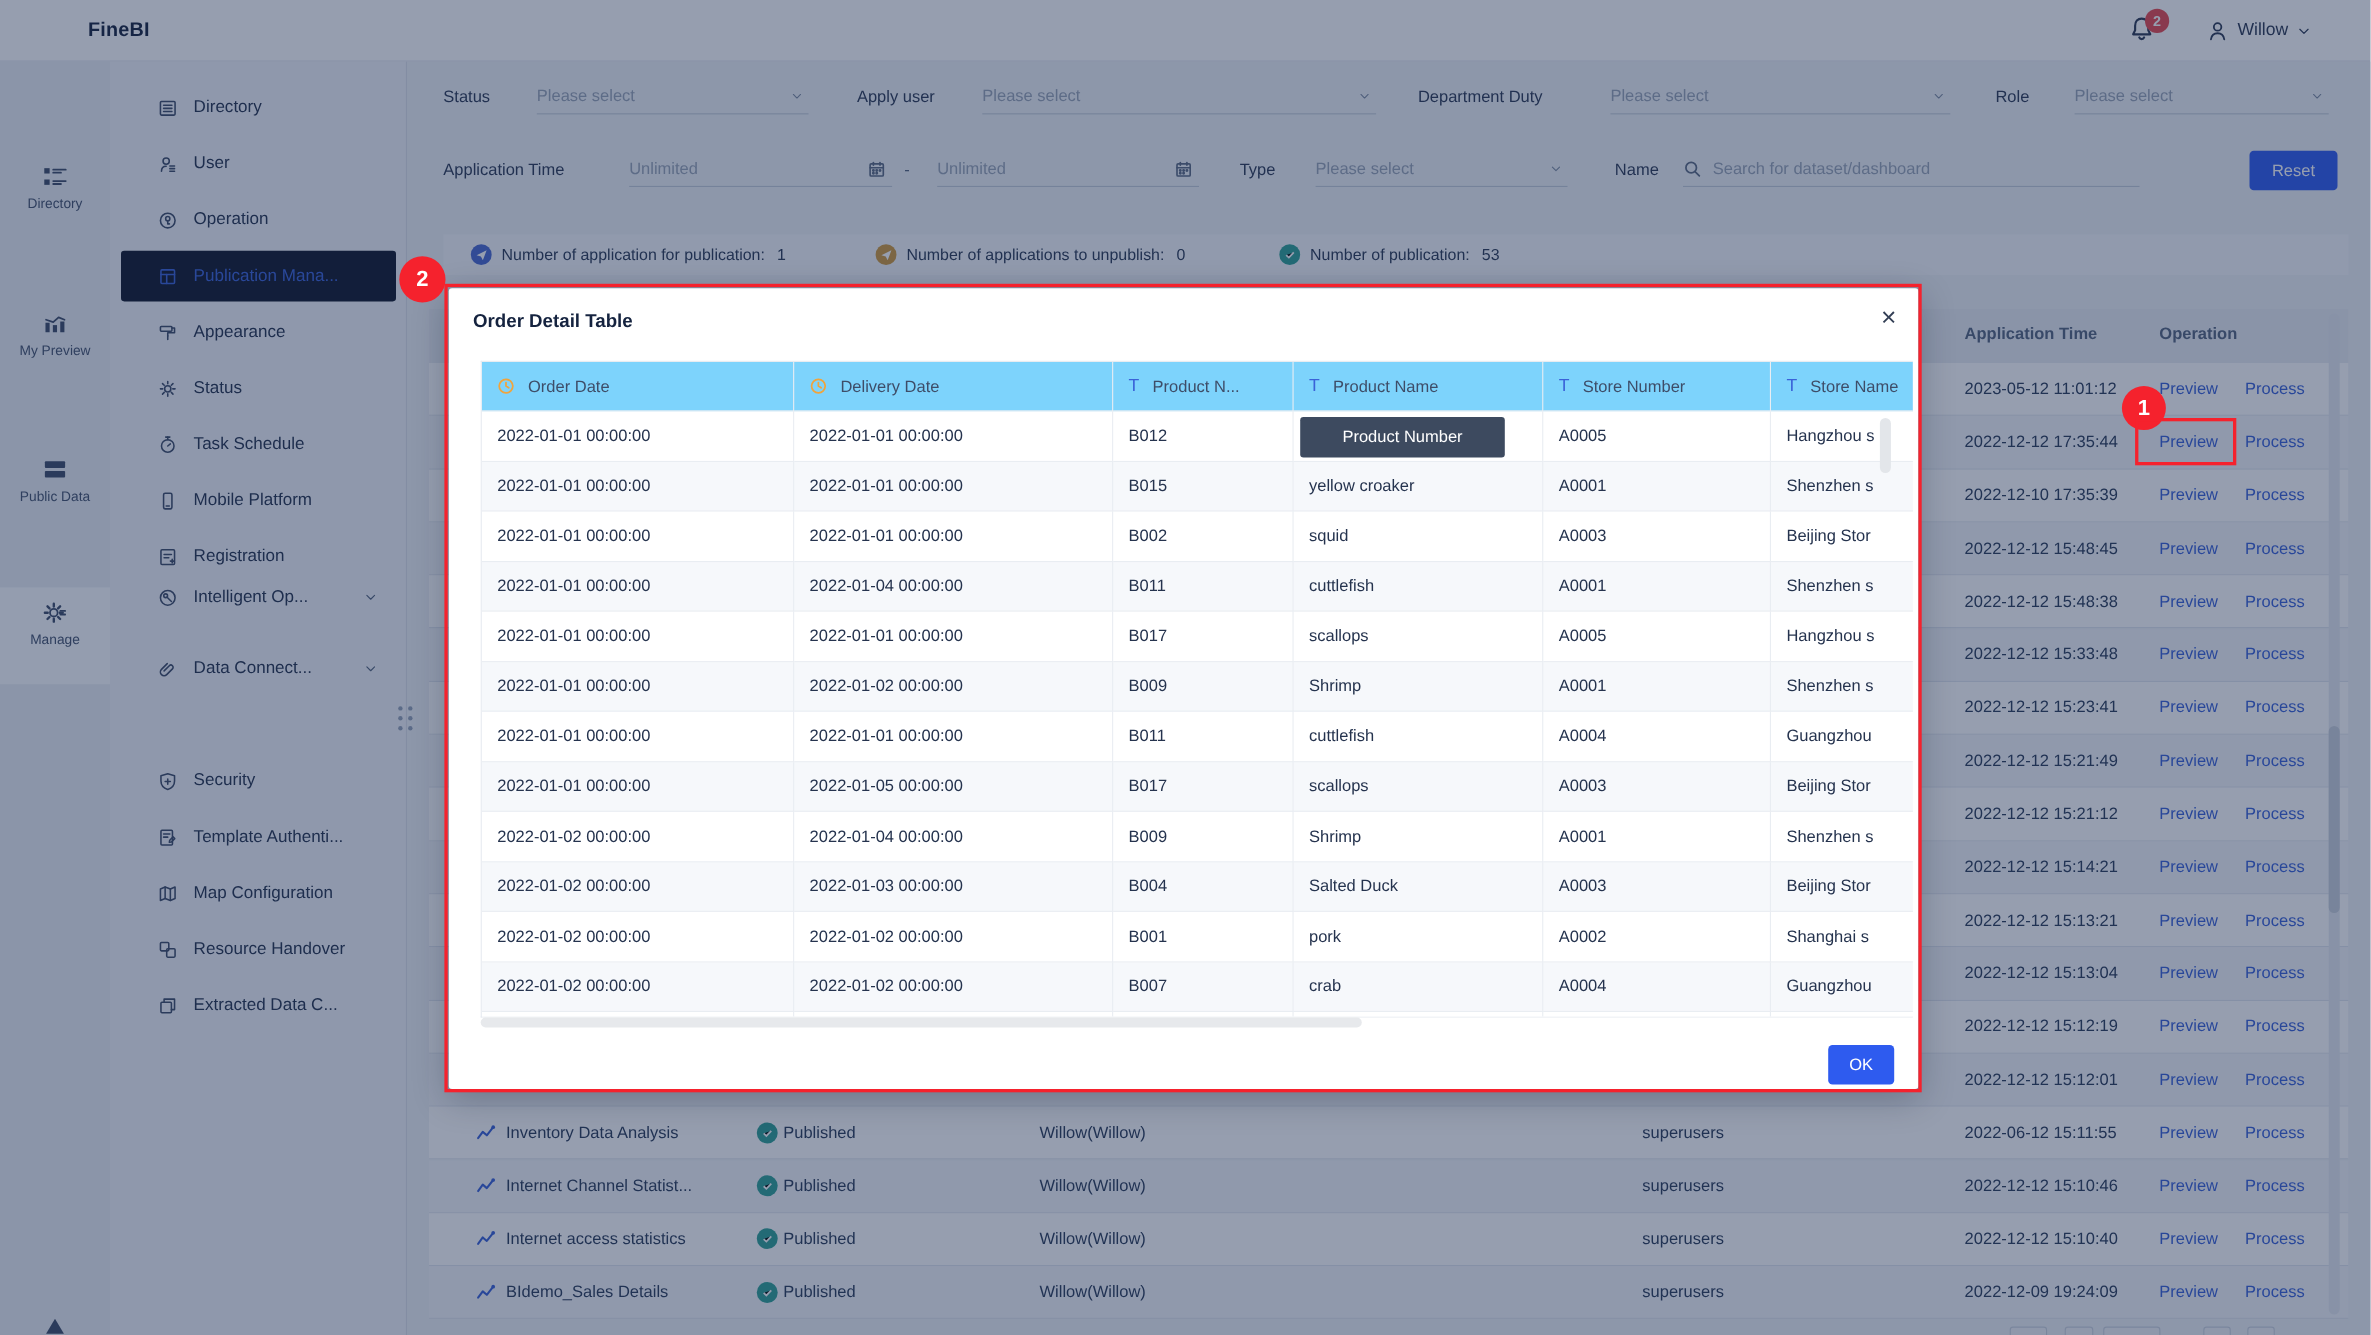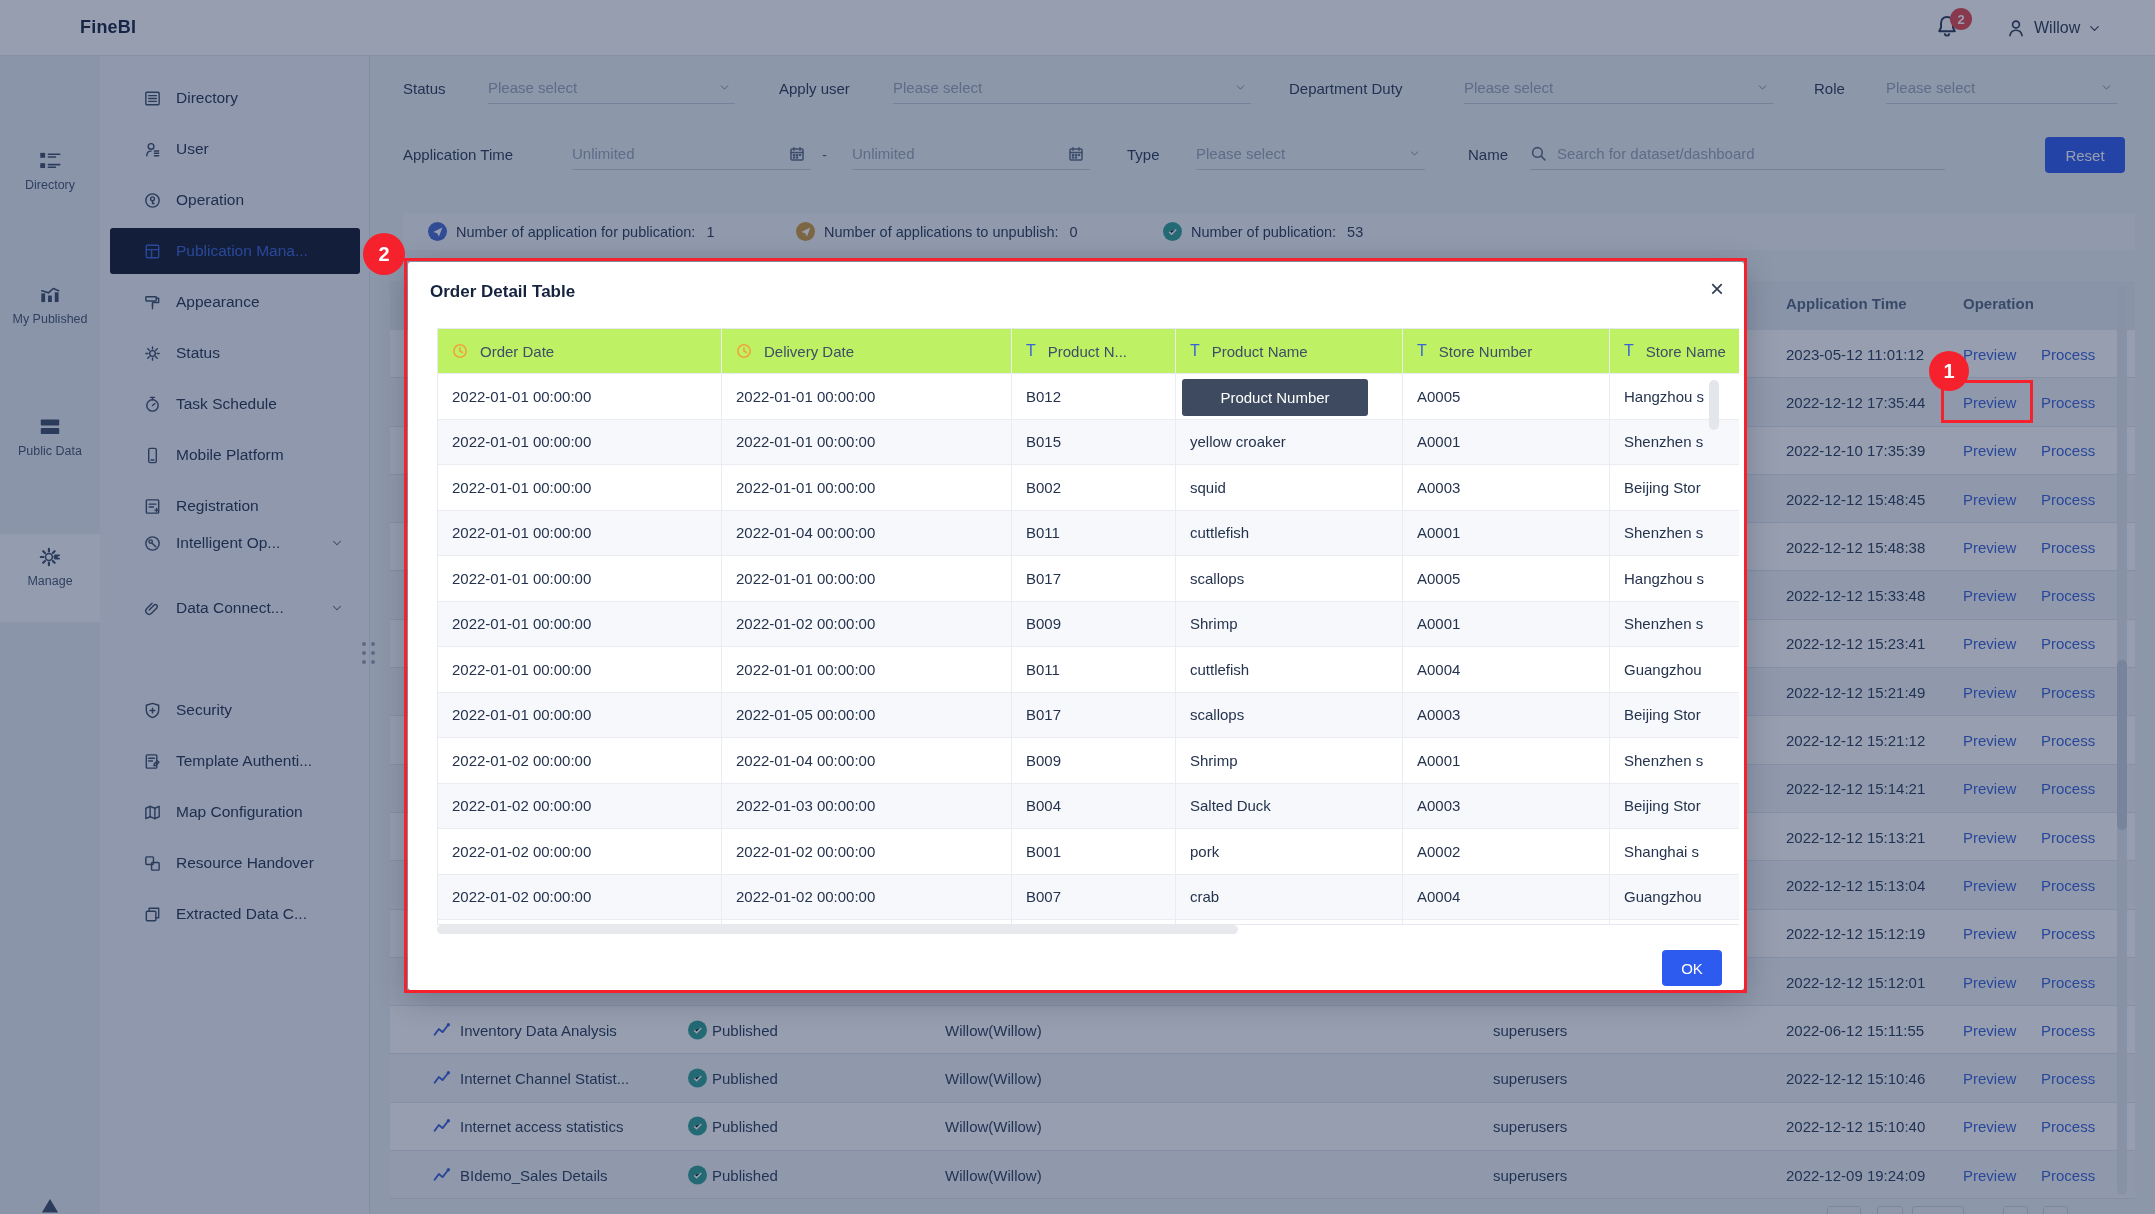--- a/index.html
+++ b/index.html
@@ -72,21 +72,21 @@
   
   #dim-overlay { position:absolute; left:0; top:0; width:2155px; height:1214px; background:rgba(22,41,77,0.45); z-index:40; }
 
   
   #modal { position:absolute; left:408px; top:262px; width:1336px; height:728px; background:#fff; border-radius:3px; box-shadow:0 8px 32px rgba(10,20,40,.28); z-index:50; }
   #modal-title { position:absolute; left:22px; top:20px; font-size:17px; font-weight:bold; color:#15233f; }
   #modal-close { position:absolute; left:1292px; top:10px; width:34px; height:34px; font-size:24px; color:#333f55; display:flex; align-items:center; justify-content:center; cursor:pointer; font-weight:400; }
   #mtable { position:absolute; left:29px; top:66px; width:1302px; height:597px; border:1px solid #e6eaf0; border-right:none; overflow:hidden; }
   .mrow { display:flex; height:45.5px; background:#fff; }
   .mrow.alt { background:#f6f8fb; }
-  .mrow.head { height:45px; background:#bef264; }
+  .mrow.head { height:45px; background:#7dd3fc; }
   .mcell { flex:0 0 auto; height:100%; border-right:1px solid #e9edf2; border-bottom:1px solid #e9edf2; display:flex; align-items:center; padding-left:14px; overflow:hidden; }
   .mcell .ctext { font-size:15px; color:#25334e; white-space:nowrap; }
   .head .mcell .ctext { color:#3e4d68; }
   .hic { width:16px; height:16px; margin-right:12px; flex:0 0 auto; color:#f0a43c; }
   .tic { font-size:16px; font-weight:500; color:#3a62d8; margin-right:12px; flex:0 0 auto; }
   #modal-tooltip { position:absolute; left:774px; top:117px; width:186px; height:37px; background:#3d4a5f; border-radius:3px; color:#fff; font-size:15px; display:flex; align-items:center; justify-content:center; z-index:10; white-space:nowrap; }
   #modal-vscroll { position:absolute; left:1301px; top:118px; width:10px; height:50px; background:#e3e6ea; border-radius:5px; z-index:9; }
   #modal-hscroll { position:absolute; left:29px; top:663px; width:801px; height:9px; background:#e7e9ec; border-radius:5px; }
   #ok-btn { position:absolute; left:1254px; top:688px; width:60px; height:36px; background:var(--accent,#2e5bef); color:#fff; font-size:15px; border:none; border-radius:4px; cursor:pointer; }
 
@@ -149,21 +149,21 @@
         <div class="ric">
           <span class="svg-icon">
             <svg width="26" height="26" viewBox="0 0 24 24">
               <rect x="4" y="10.5" width="3.5" height="8" fill="currentColor" stroke="none"></rect>
               <rect x="10.2" y="12.5" width="3.5" height="6" fill="currentColor" stroke="none"></rect>
               <rect x="16.4" y="9.5" width="3.5" height="9" fill="currentColor" stroke="none"></rect>
               <path d="M4.5 8l6 2 4.5-4 5 2"></path>
             </svg>
           </span>
         </div>
-        <div class="rlabel">My Published</div>
+        <div class="rlabel">My Preview</div>
       </div>
       <div class="rail-item" style="top: 348px;">
         <div class="ric">
           <span class="svg-icon">
             <svg width="26" height="26" viewBox="0 0 24 24">
               <rect x="3.5" y="5" width="17" height="5.5" rx="0.8" fill="currentColor" stroke="none"></rect>
               <rect x="3.5" y="13" width="17" height="5.5" rx="0.8" fill="currentColor" stroke="none"></rect>
             </svg>
           </span>
         </div>

